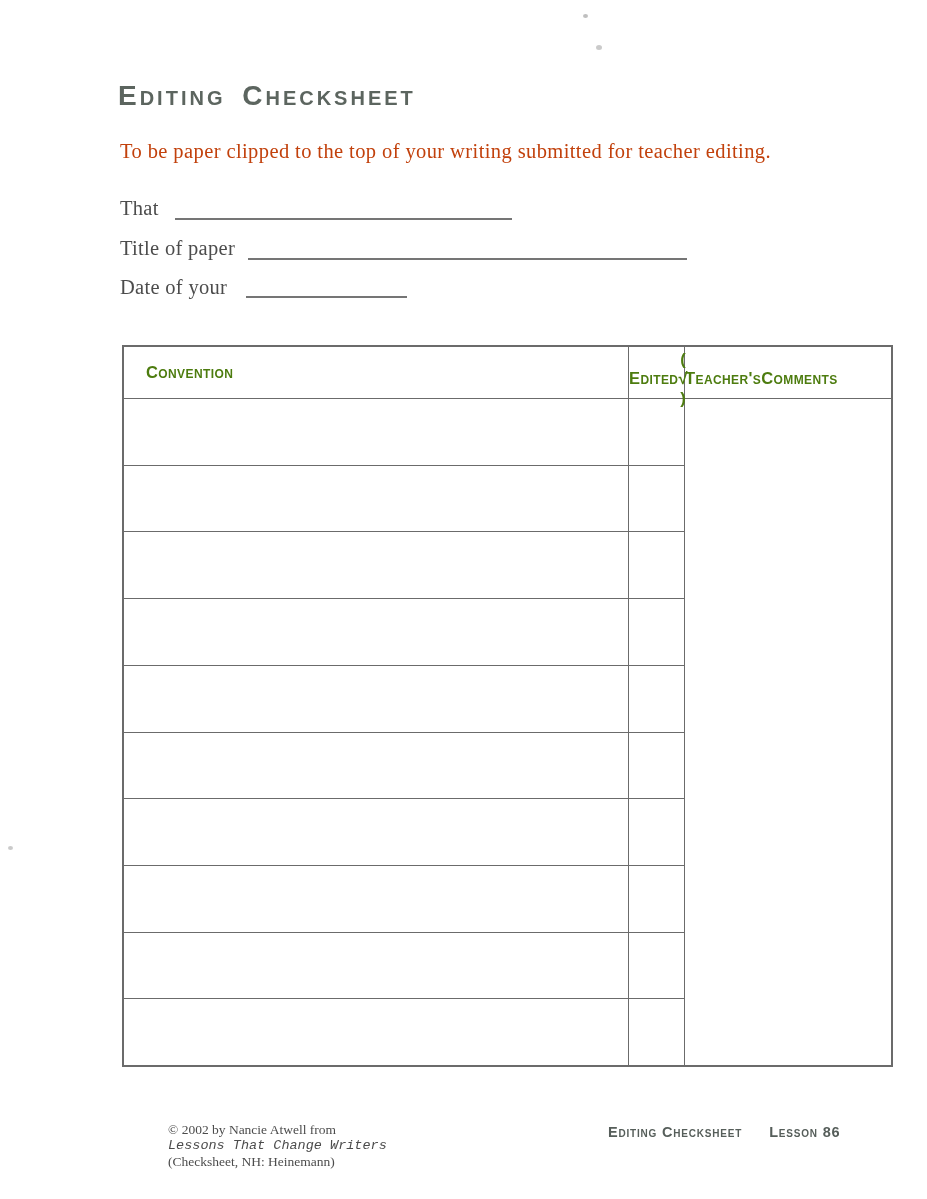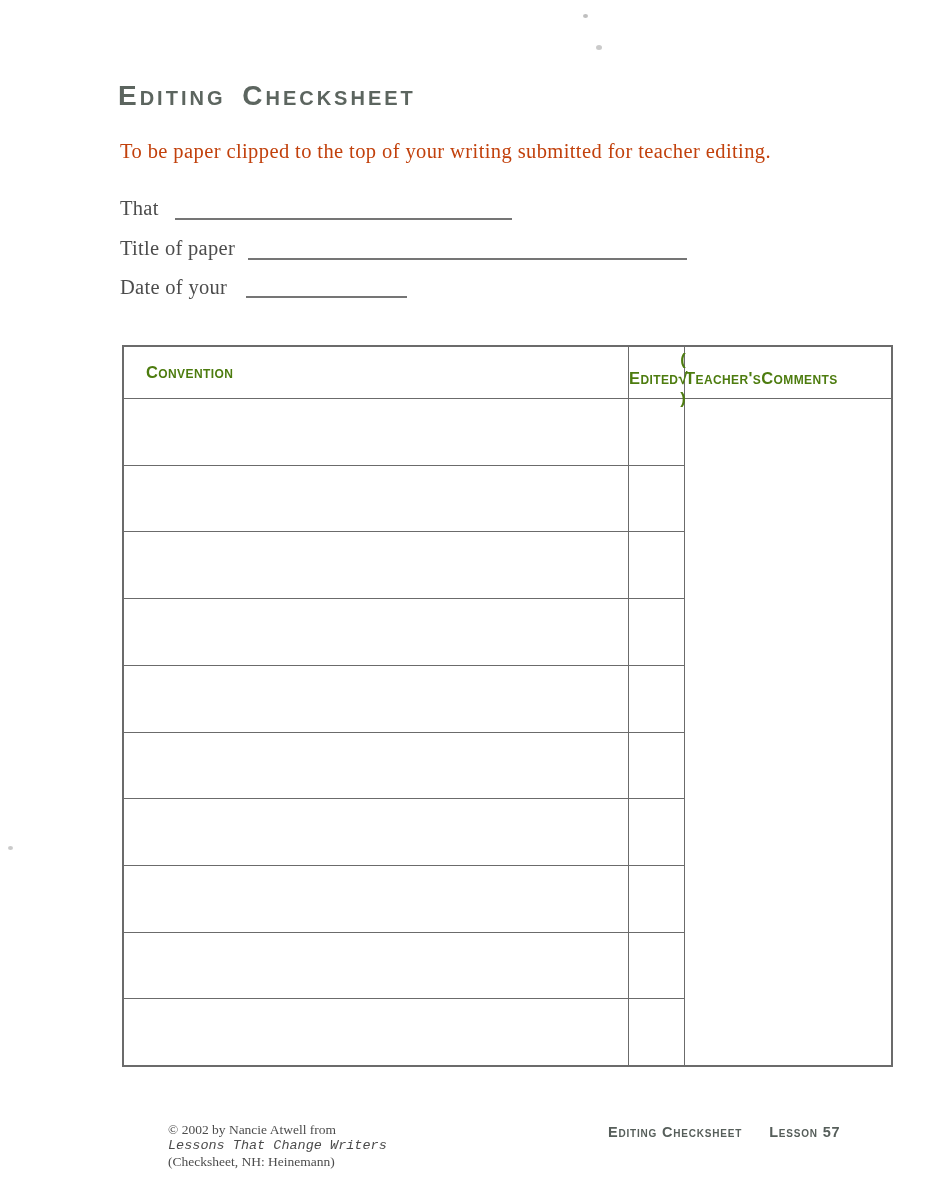--- a/index.html
+++ b/index.html
@@ -159,16 +159,16 @@
   </div>
 
   <div class="footer-left">
     <div>© 2002 by Nancie Atwell from</div>
     <div class="italic">Lessons That Change Writers</div>
     <div>(Checksheet, NH: Heinemann)</div>
   </div>
 
   <div class="footer-right">
     <span>Editing Checksheet</span>
-    <span>Lesson 57</span>
+    <span>Lesson 86</span>
   </div>
 
 </div>
 
 </body></html>

